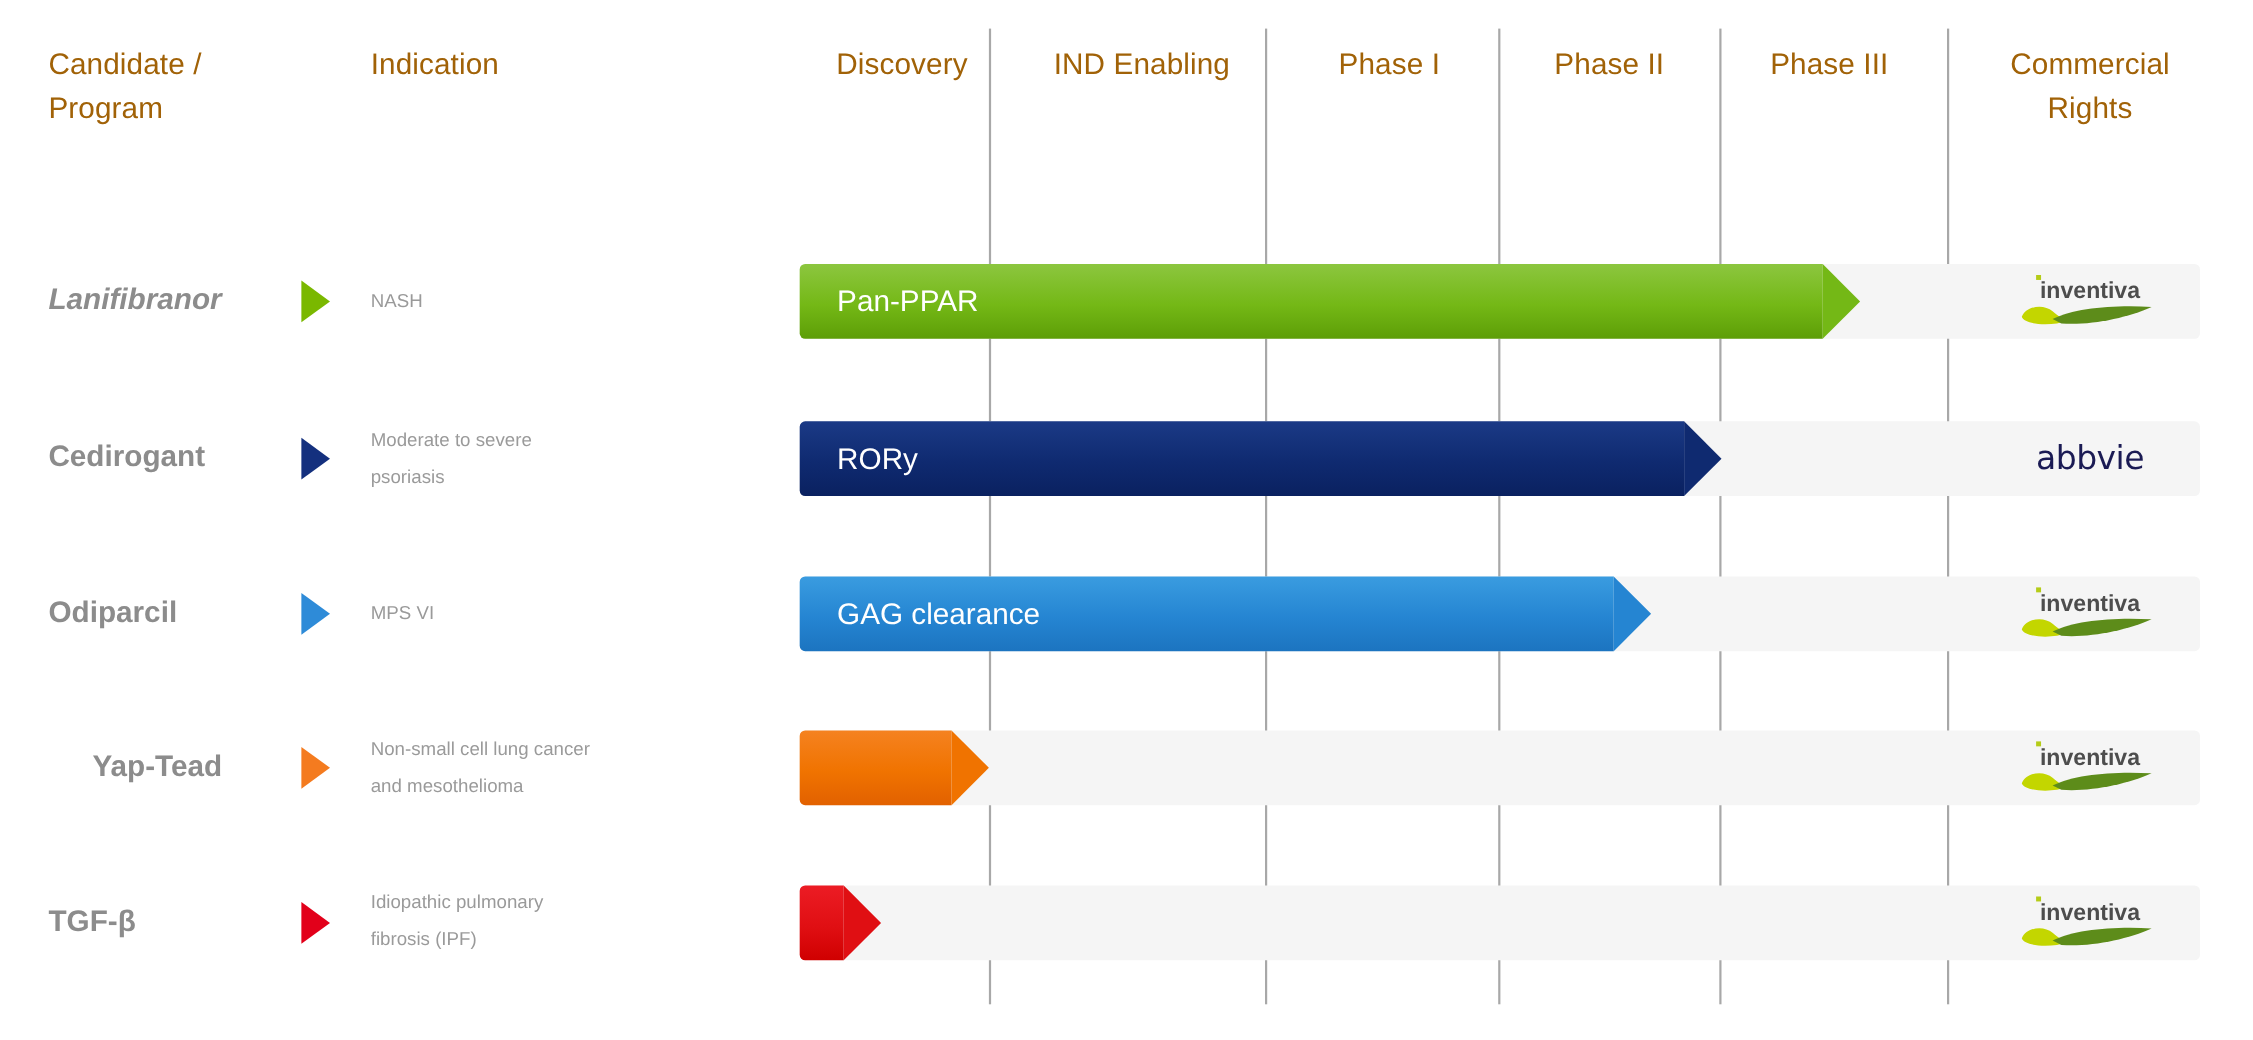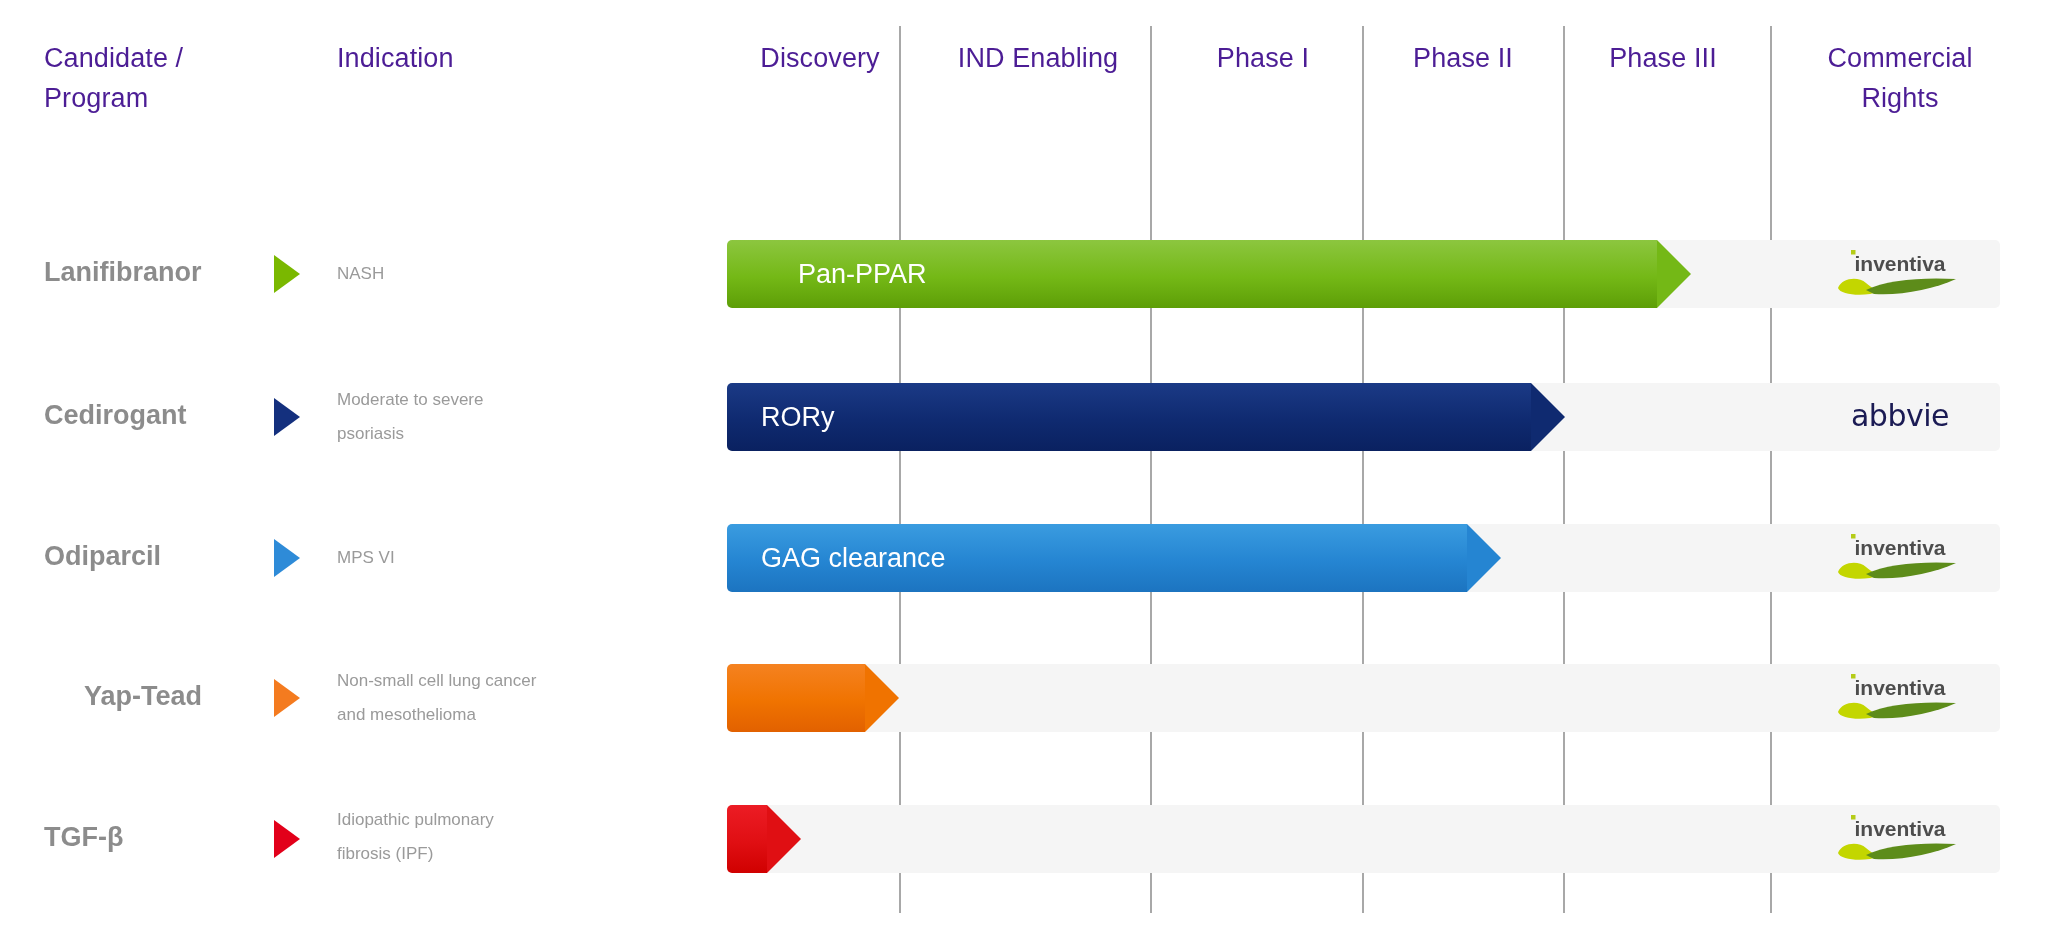--- a/index.html
+++ b/index.html
@@ -24,21 +24,21 @@
     position: absolute;
     top: 26px;
     width: 2px;
     height: 887px;
     background: #a8a8a8;
   }
 
   
   .hdr {
     position: absolute;
-    color: #4c1d95;
+    color: #a16207;
     font-size: 27px;
     font-weight: 400;
     line-height: 40px;
     letter-spacing: 0.1px;
     white-space: pre-line;
   }
   .hdr-candidate { left: 44px;   top: 38px; width: 270px; }
   .hdr-indication{ left: 337px;  top: 38px; width: 270px; }
   .hdr-phase     { top: 38px; text-align: center; }
 
@@ -146,24 +146,24 @@
 Program</div>
     <div class="hdr hdr-indication">Indication</div>
     <div class="hdr hdr-phase" style="left: 727px; width: 186px;">Discovery</div>
     <div class="hdr hdr-phase" style="left: 913px; width: 250px;">IND Enabling</div>
     <div class="hdr hdr-phase" style="left: 1163px; width: 200px;">Phase I</div>
     <div class="hdr hdr-phase" style="left: 1363px; width: 200px;">Phase II</div>
     <div class="hdr hdr-phase" style="left: 1563px; width: 200px;">Phase III</div>
     <div class="hdr hdr-phase" style="left: 1800px; width: 200px;">Commercial
 Rights</div>
     <div class="row-stripe" style="top: 240px;"></div>
-    <div class="cand-name" style="top: 255px;">Lanifibranor</div>
+    <div class="cand-name" style="top: 255px; font-style: italic;">Lanifibranor</div>
     <div class="tri" style="top: 255px; border-left-color: rgb(122, 184, 0);"></div>
     <div class="indication" style="top: 257px; white-space: pre-line;">NASH</div>
-    <div class="bar" style="top: 240px; width: 930px; padding-left: 37px;">
+    <div class="bar" style="top: 240px; width: 930px;">
       <div class="bar-body" style="background: linear-gradient(rgb(140, 198, 63) 0%, rgb(116, 184, 22) 55%, rgb(93, 158, 7) 100%);"></div>
       <div class="bar-head" style="border-left-color: rgb(116, 184, 22);"></div>
       <span class="bar-label">Pan-PPAR</span>
     </div>
     <div class="logo-cell" style="left: 1807px; top: 240px;">
       <svg class="inventiva-logo" viewBox="0 0 140 54">
     <text x="70" y="24" text-anchor="middle" font-family="Liberation Sans, sans-serif" font-size="21" font-weight="bold" fill="#4d4d4d">inventiva</text>
     <rect x="21" y="3" width="4.5" height="4.5" fill="#b5cc18"></rect>
     <path d="M8 41 C12 31, 28 29, 36 36 C42 41, 46 44, 52 44 L40 47 C26 49, 10 47, 8 41 Z" fill="#c3d600"></path>
     <path d="M36 43 C56 33, 92 30, 126 32 C104 42, 70 49, 44 47 Z" fill="#5d8c1a"></path>

